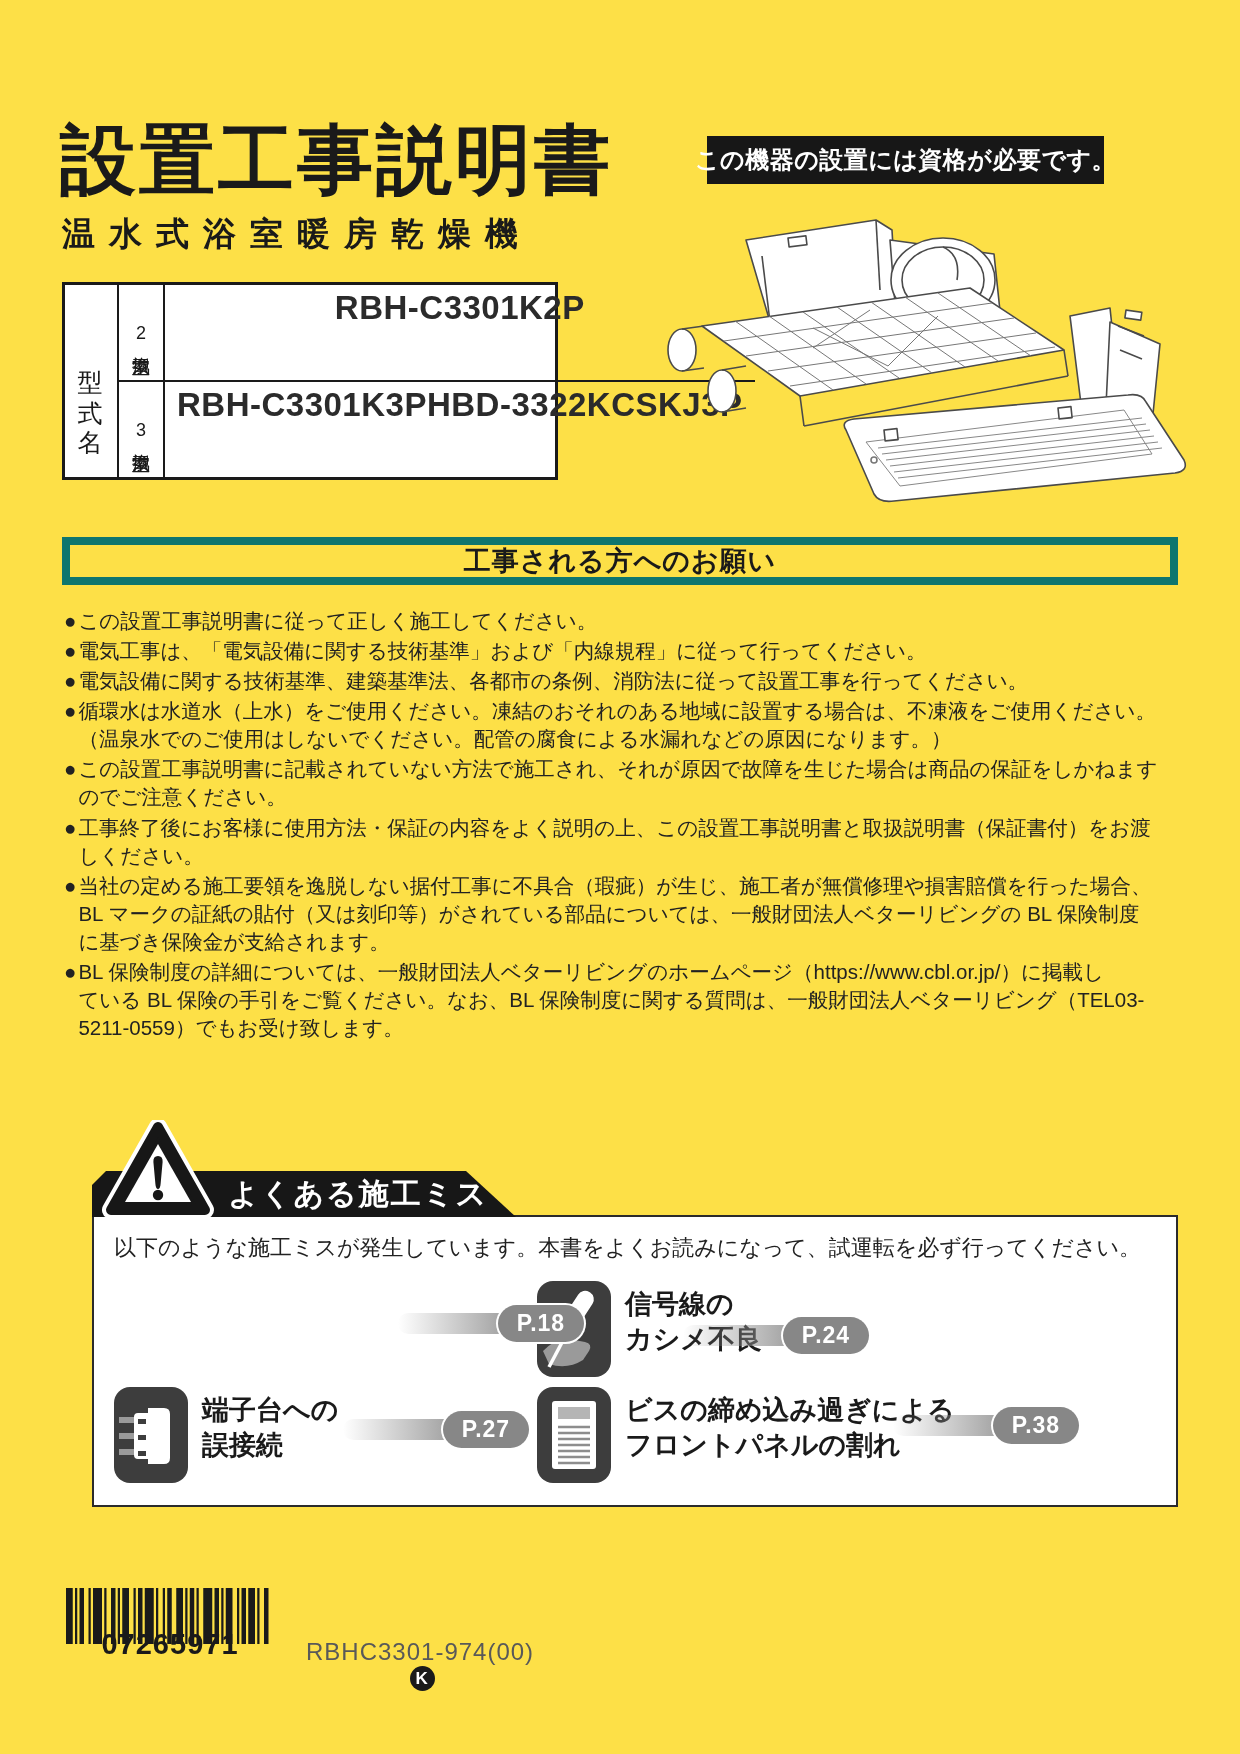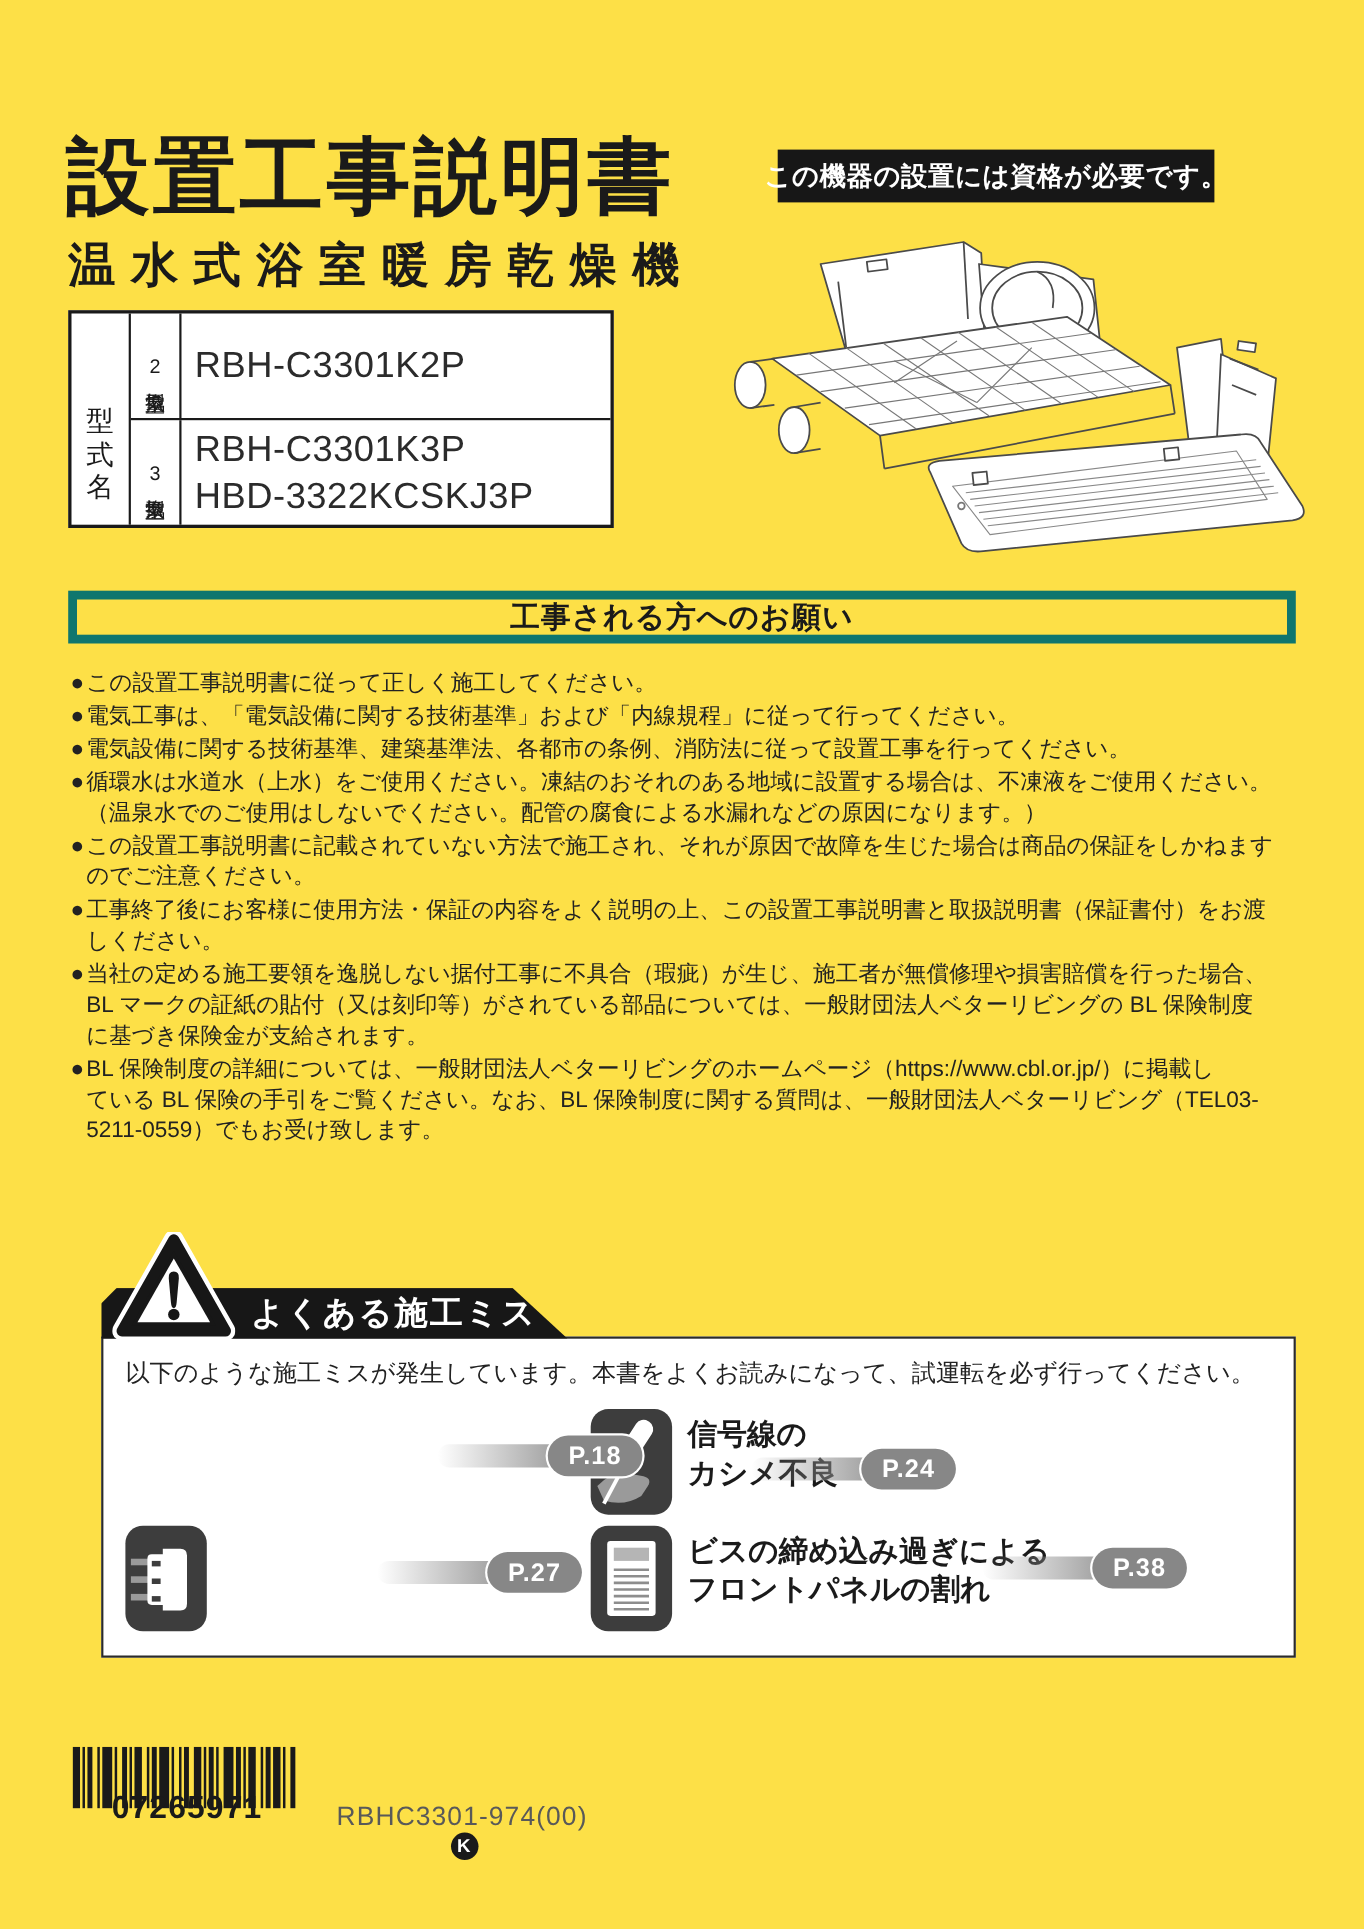--- a/index.html
+++ b/index.html
@@ -3,30 +3,30 @@
 <meta charset="utf-8">
 <style>
   * { margin:0; padding:0; box-sizing:border-box; }
   html,body { background:#fff; }
   body { font-family:"Liberation Sans","DejaVu Sans",sans-serif; color:#1a1a1a; }
   #page { position:relative; width:1240px; height:1754px; background:#fde047; overflow:hidden; }
 
   
   .doc-title { position:absolute; left:60px; top:110px; font-size:76px; font-weight:900; letter-spacing:3px; color:#1a1a1a; white-space:nowrap; }
   .qual-notice { position:absolute; left:707px; top:136px; width:397px; height:48px; background:#171717; color:#fff; font-size:24px; font-weight:700; display:flex; align-items:center; justify-content:center; letter-spacing:0.5px; white-space:nowrap; }
-  .doc-subtitle { position:absolute; left:62px; top:212px; font-size:43px; font-weight:800; letter-spacing:14px; white-space:nowrap; }
+  .doc-subtitle { position:absolute; left:62px; top:212px; font-size:33px; font-weight:800; letter-spacing:14px; white-space:nowrap; }
 
   
   .model-table { position:absolute; left:62px; top:282px; width:496px; height:198px; border:3px solid #1a1a1a; display:flex; background:#fff; }
   .mt-head { width:54px; border-right:2px solid #1a1a1a; display:flex; align-items:center; justify-content:center; writing-mode:vertical-rl; text-orientation:upright; font-size:25px; letter-spacing:30px; padding-top:28px; }
   .mt-rows { flex:1; display:flex; flex-direction:column; }
   .mt-row { flex:1; display:flex; border-bottom:2px solid #1a1a1a; }
   .mt-row:last-child { border-bottom:none; }
   .mt-type { width:46px; border-right:2px solid #1a1a1a; display:flex; align-items:center; justify-content:center; writing-mode:vertical-rl; text-orientation:upright; font-size:18px; line-height:1; }
-  .mt-models { flex:1; display:flex; flex-direction:column; justify-content:center; padding:2px 12px; font-size:33px; font-weight:400; color:#2b2b2b; line-height:1.28; letter-spacing:0.5px; white-space:nowrap; }
+  .mt-models { flex:1; display:flex; flex-direction:row; justify-content:center; padding:2px 12px; font-size:33px; font-weight:700; color:#2b2b2b; line-height:1.28; letter-spacing:0.5px; white-space:nowrap; }
 
   
   .product-illustration { position:absolute; left:638px; top:198px; width:560px; height:310px; }
   .product-illustration svg { width:100%; height:100%; }
 
   
   .request-box { position:absolute; left:62px; top:537px; width:1116px; height:48px; border:8px solid #0f766e; display:flex; align-items:center; justify-content:center; font-size:27px; font-weight:800; letter-spacing:1px; }
   .request-list { position:absolute; left:64px; top:607px; width:1118px; font-size:20.5px; line-height:1.37; color:#222; }
   .request-item { display:flex; margin-bottom:2px; }
   .request-item .bullet { flex:0 0 auto; margin-right:2px; }
@@ -235,20 +235,22 @@
             <rect x="5" y="62" width="16" height="6"></rect>
           </g>
           <path d="M24,26 h10 v-5 h16 q6,0 6,6 v44 q0,6 -6,6 h-16 v-5 h-10 q-4,0 -4,-4 v-38 q0,-4 4,-4 Z" fill="#fff"></path>
           <g fill="#3d3d3d">
             <rect x="24" y="32" width="8" height="5"></rect>
             <rect x="24" y="48" width="8" height="5"></rect>
             <rect x="24" y="64" width="8" height="5"></rect>
           </g>
         </svg>
       </div>
+      <div class="mi-label">端子台への
+誤接続</div>
     </div>
 
     <div class="mistake-item mi-4">
       <div class="icon-tile">
         <svg viewBox="0 0 74 96">
           <rect x="15" y="14" width="44" height="68" rx="3" fill="#fff"></rect>
           <rect x="21" y="20" width="32" height="12" fill="#b5b5b5"></rect>
           <g stroke="#8d8d8d" stroke-width="2.4">
             <line x1="21" y1="40" x2="53" y2="40"></line>
             <line x1="21" y1="46" x2="53" y2="46"></line>

